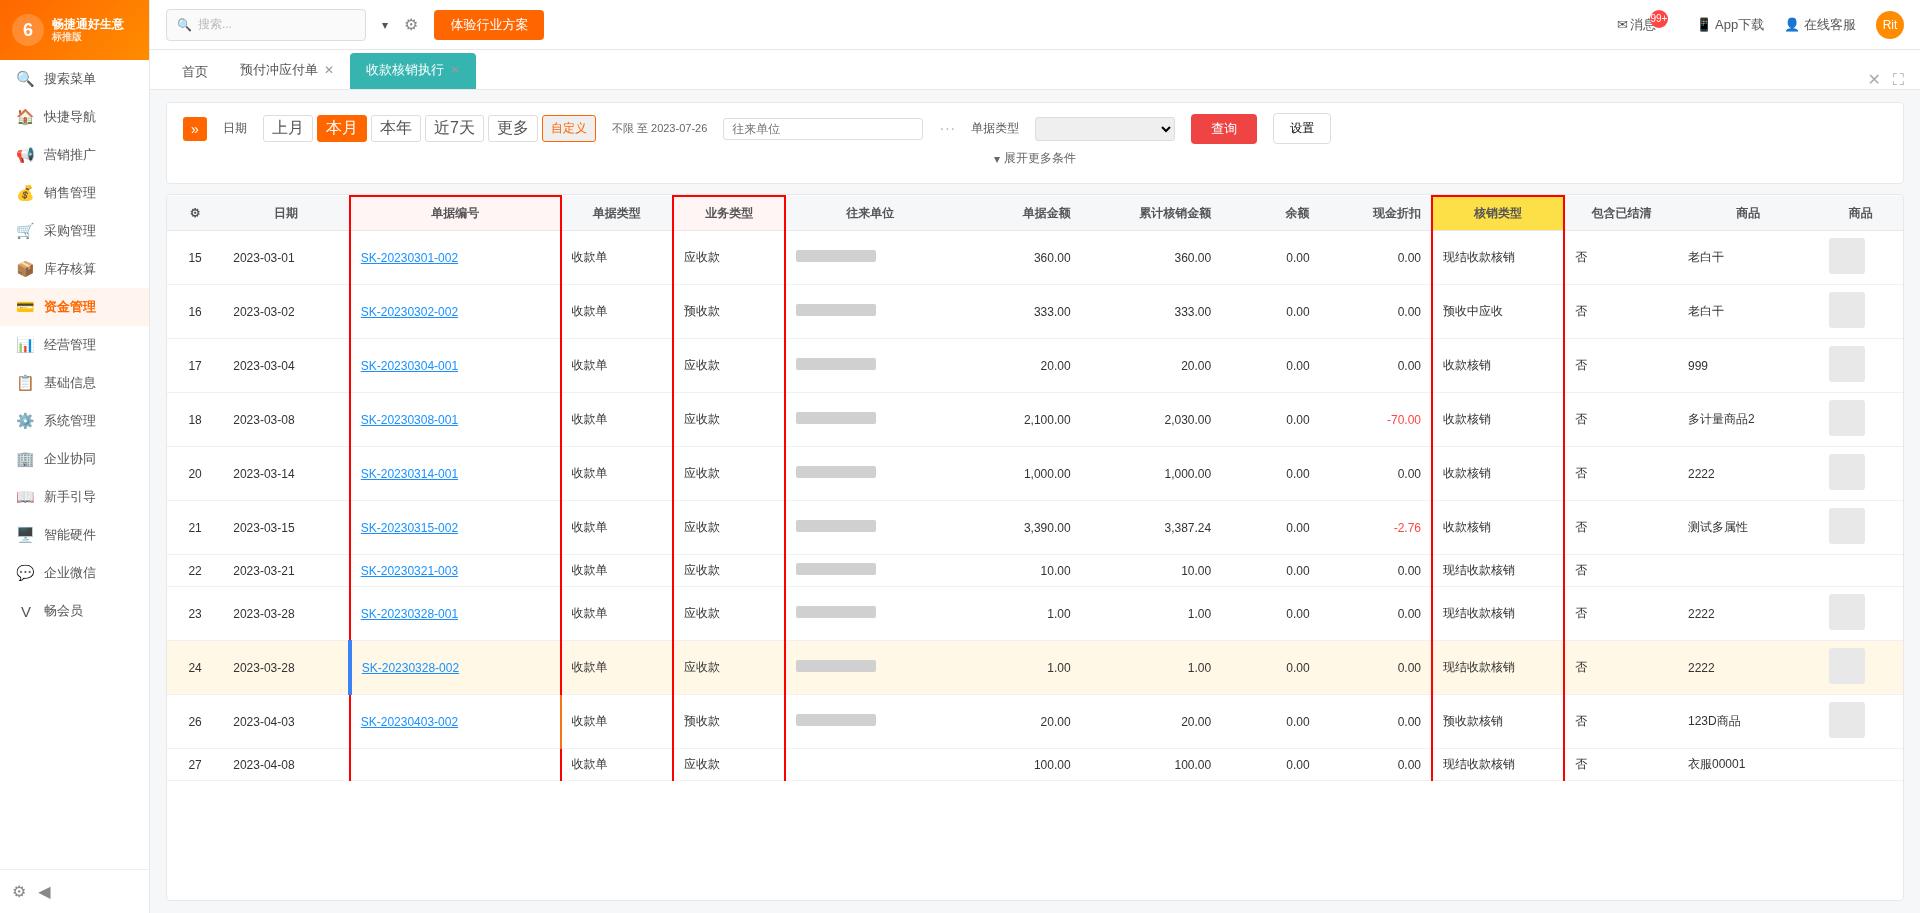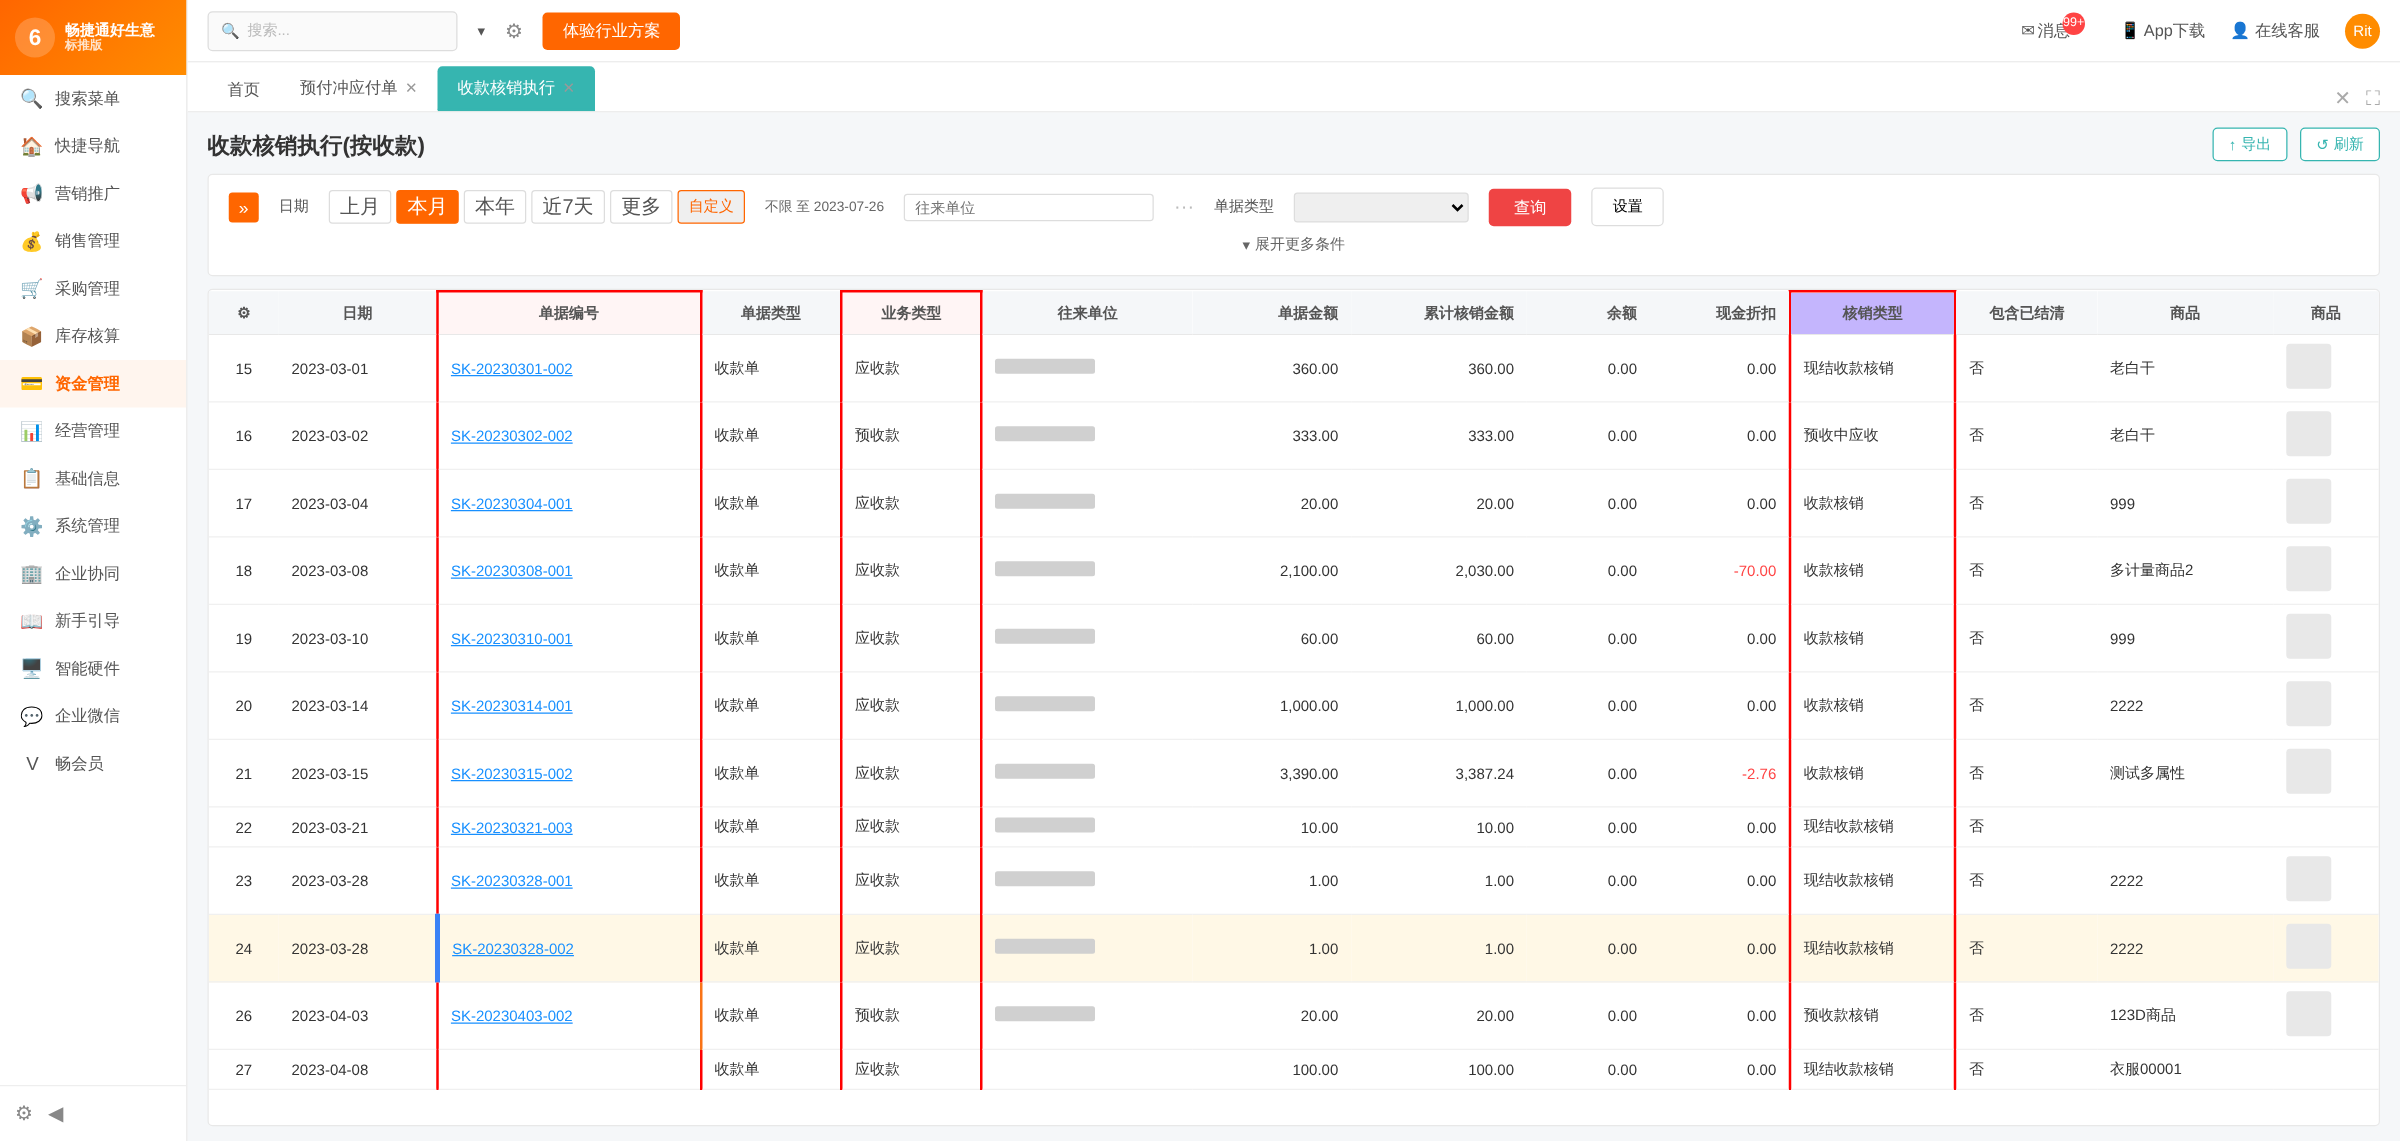--- a/index.html
+++ b/index.html
@@ -219,33 +219,20 @@
       <span class="tab-close">✕</span>
     </div>
     <div class="tabs-right">
       <span>✕</span>
       <span>⛶</span>
     </div>
   </div>
 
   <div class="content">
 
-    <div class="page-header">
-      <div class="page-title">收款核销执行(按收款)</div>
-      <div class="page-actions">
-        <button class="btn-export">
-          <span>↑</span>
-          <span>导出</span>
-        </button>
-        <button class="btn-refresh">
-          <span>↺</span>
-          <span>刷新</span>
-        </button>
-      </div>
-    </div>
 
     <div class="filter-bar">
       <div class="filter-row">
         <button class="filter-expand-btn">»</button>
         <span class="filter-label">日期</span>
         <div class="filter-date-btns">
           <button class="date-btn">上月</button>
           <button class="date-btn active">本月</button>
           <button class="date-btn">本年</button>
           <button class="date-btn">近7天</button>
@@ -278,21 +265,21 @@
               <th class="col-idx">⚙</th>
               <th class="col-date">日期</th>
               <th class="col-sn" style="border-left: 2px solid red; border-right: 2px solid red; border-top: 2px solid red; background:#fff5f5;">单据编号</th>
               <th class="col-type">单据类型</th>
               <th class="col-biz" style="border-left: 2px solid red; border-right: 2px solid red; border-top: 2px solid red; background:#fff5f5;">业务类型</th>
               <th class="col-partner">往来单位</th>
               <th class="col-amount">单据金额</th>
               <th class="col-cum">累计核销金额</th>
               <th class="col-balance">余额</th>
               <th class="col-discount">现金折扣</th>
-              <th class="col-verify" style="border-left: 2px solid red; border-right: 2px solid red; border-top: 2px solid red; background:#c4b5fd;">核销类型</th>
+              <th class="col-verify" style="border-left: 2px solid red; border-right: 2px solid red; border-top: 2px solid red; background:#fde047;">核销类型</th>
               <th class="col-incl">包含已结清</th>
               <th class="col-goods">商品</th>
               <th class="col-img">商品</th>
             </tr>
           </thead>
           <tbody id="table-body">
           <tr>
       <td class="col-idx">15</td>
       <td class="col-date">2023-03-01</td>
       <td class="col-sn" style="border-left:2px solid red;border-right:2px solid red;"><a class="link">SK-20230301-002</a></td>
@@ -350,36 +337,20 @@
       <td class="col-amount">2,100.00</td>
       <td class="col-cum">2,030.00</td>
       <td class="col-balance">0.00</td>
       <td class="col-discount" style="color: rgb(255, 68, 68);">-70.00</td>
       <td class="col-verify" style="border-left:2px solid red;border-right:2px solid red;">收款核销</td>
       <td class="col-incl">否</td>
       <td class="col-goods">多计量商品2</td>
       <td class="col-img"><span style="display:inline-block;width:36px;height:36px;background:#e8e8e8;border-radius:3px;"></span></td>
     </tr>
               <tr>
-      <td class="col-idx">19</td>
-      <td class="col-date">2023-03-10</td>
-      <td class="col-sn" style="border-left:2px solid red;border-right:2px solid red;"><a class="link">SK-20230310-001</a></td>
-      <td class="col-type">收款单</td>
-      <td class="col-biz" style="border-left:2px solid red;border-right:2px solid red;">应收款</td>
-      <td class="col-partner"><span style="display:inline-block;width:80px;height:12px;background:#d0d0d0;border-radius:2px;"></span></td>
-      <td class="col-amount">60.00</td>
-      <td class="col-cum">60.00</td>
-      <td class="col-balance">0.00</td>
-      <td class="col-discount">0.00</td>
-      <td class="col-verify" style="border-left:2px solid red;border-right:2px solid red;">收款核销</td>
-      <td class="col-incl">否</td>
-      <td class="col-goods">999</td>
-      <td class="col-img"><span style="display:inline-block;width:36px;height:36px;background:#e8e8e8;border-radius:3px;"></span></td>
-    </tr>
-              <tr>
       <td class="col-idx">20</td>
       <td class="col-date">2023-03-14</td>
       <td class="col-sn" style="border-left:2px solid red;border-right:2px solid red;"><a class="link">SK-20230314-001</a></td>
       <td class="col-type">收款单</td>
       <td class="col-biz" style="border-left:2px solid red;border-right:2px solid red;">应收款</td>
       <td class="col-partner"><span style="display:inline-block;width:80px;height:12px;background:#d0d0d0;border-radius:2px;"></span></td>
       <td class="col-amount">1,000.00</td>
       <td class="col-cum">1,000.00</td>
       <td class="col-balance">0.00</td>
       <td class="col-discount">0.00</td>

